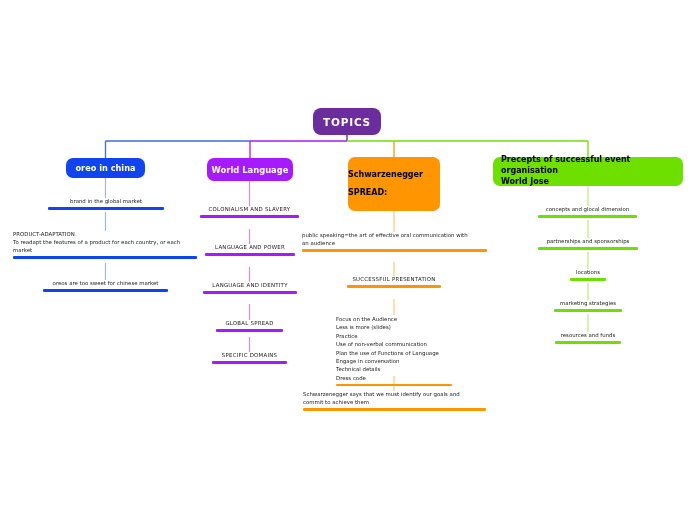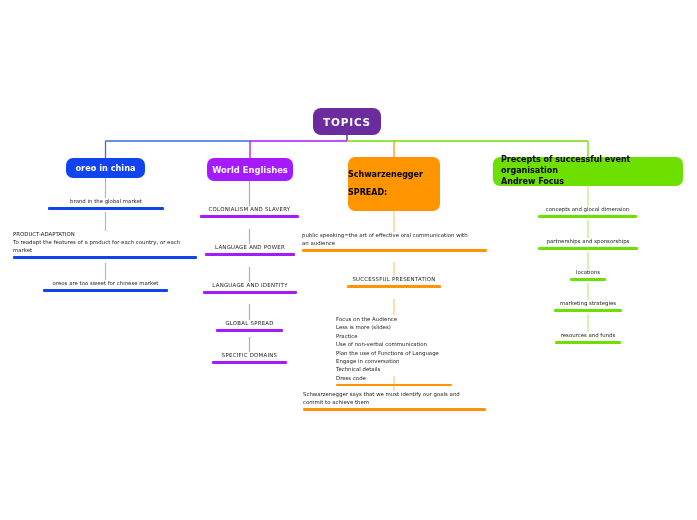--- a/index.html
+++ b/index.html
@@ -177,21 +177,21 @@
 market</span>
     <span class="bar" style="width:184px;"></span>
   </div>
 
   <div class="leaf center c-blue" style="left:43px; top:280px; width:125px;">
     <span class="txt">oreos are too sweet for chinese market</span>
     <span class="bar" style="width:125px;"></span>
   </div>
 
   <div class="node" id="branch-node-1">
-    <span class="line">World Englishes</span>
+    <span class="line">World Language</span>
   </div>
 
   <div class="leaf center c-purple" style="left:200px; top:206px; width:99px;">
     <span class="txt caps">COLONIALISM AND SLAVERY</span>
     <span class="bar" style="width:99px;"></span>
   </div>
 
   <div class="leaf center c-purple" style="left:205px; top:244px; width:90px;">
     <span class="txt caps">LANGUAGE AND POWER</span>
     <span class="bar" style="width:90px;"></span>
@@ -242,21 +242,21 @@
   </div>
 
   <div class="leaf left c-orange" style="left:303px; top:391px; width:183px;">
     <span class="txt">Schwarzenegger says that we must identify our goals and
 commit to achieve them</span>
     <span class="bar" style="width:183px;"></span>
   </div>
 
   <div class="node" id="branch-node-3">
     <span class="line">Precepts of successful event organisation</span>
-    <span class="line">Andrew Focus</span>
+    <span class="line">World Jose</span>
   </div>
 
   <div class="leaf center c-green" style="left:538px; top:206px; width:99px;">
     <span class="txt">concepts and glocal dimension</span>
     <span class="bar" style="width:99px;"></span>
   </div>
 
   <div class="leaf center c-green" style="left:538px; top:238px; width:100px;">
     <span class="txt">partnerships and sponsorships</span>
     <span class="bar" style="width:100px;"></span>

